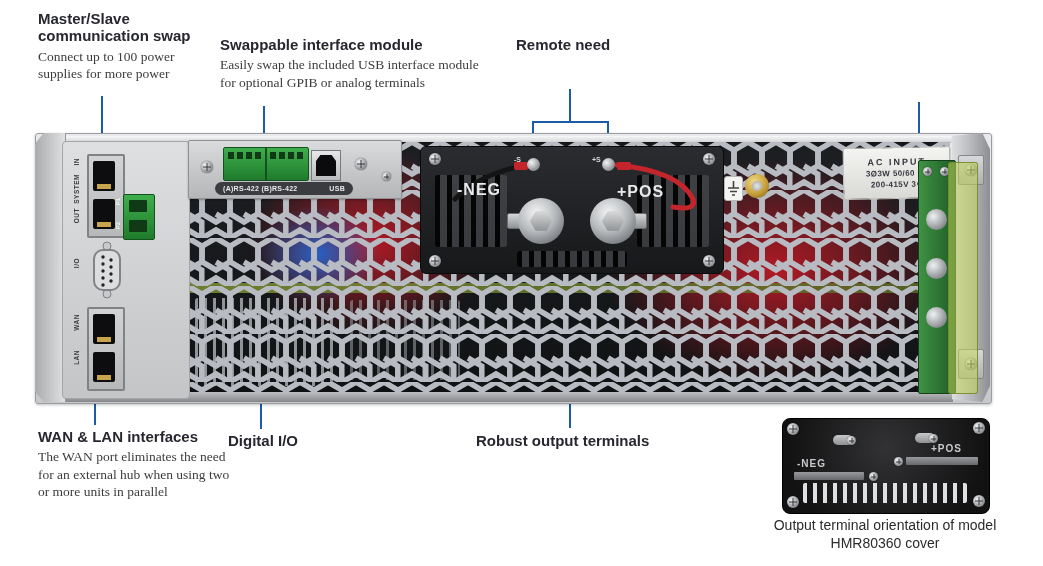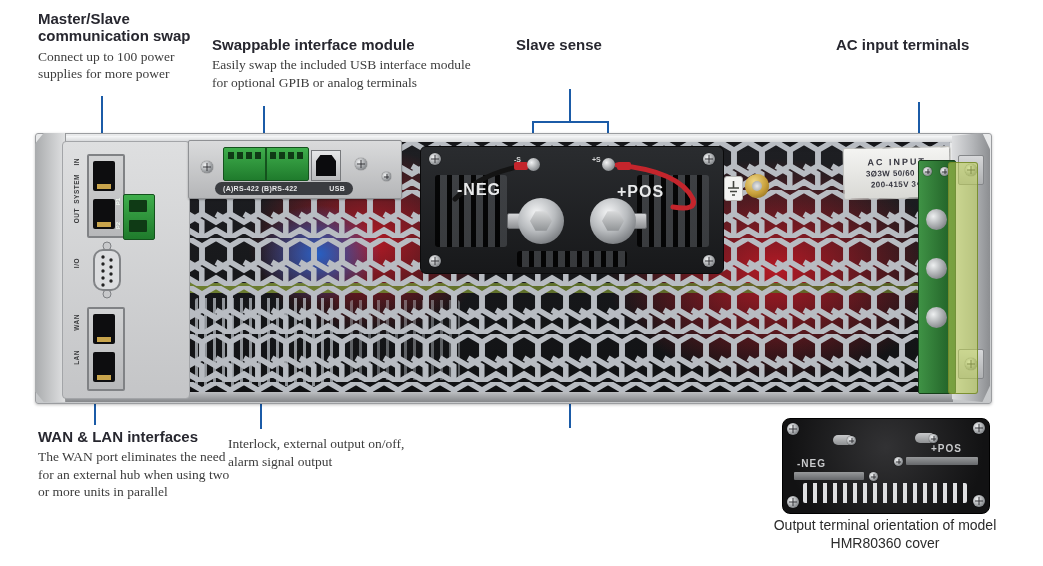--- a/index.html
+++ b/index.html
@@ -125,39 +125,39 @@
 </style>
 </head>
 <body>
 
 <div class="stage">
 
   <div class="callout" style="left:38px;top:10px;width:178px">
     <div class="c-title">Master/Slave communication swap</div>
     <div class="c-body">Connect up to 100 power supplies for more power</div>
   </div>
-  <div class="callout" style="left:212px;top:36px;width:268px">
+  <div class="callout" style="left:220px;top:36px;width:268px">
     <div class="c-title">Swappable interface module</div>
     <div class="c-body">Easily swap the included USB interface module for optional GPIB or analog terminals</div>
   </div>
   <div class="callout" style="left:516px;top:36px;width:178px">
-    <div class="c-title">Slave sense</div>
+    <div class="c-title">Remote need</div>
   </div>
   <div class="callout" style="left:836px;top:36px;width:190px">
-    <div class="c-title">AC input terminals</div>
   </div>
 
   <div class="callout" style="left:38px;top:428px;width:200px">
     <div class="c-title">WAN &amp; LAN interfaces</div>
     <div class="c-body">The WAN port eliminates the need for an external hub when using two or more units in parallel</div>
   </div>
   <div class="callout" style="left:228px;top:432px;width:210px">
-    <div class="c-body">Interlock, external output on/off, alarm signal output</div>
+    <div class="c-title">Digital I/O</div>
   </div>
   <div class="callout" style="left:476px;top:432px;width:288px">
+    <div class="c-title">Robust output terminals</div>
   </div>
 
   <div class="line" style="left:101px;top:96px;width:2px;height:64px"></div>
   <div class="line" style="left:263px;top:106px;width:2px;height:40px"></div>
   <div class="dot" style="left:259px;top:142px"></div>
   <div class="line" style="left:569px;top:89px;width:2px;height:33px"></div>
   <div class="line" style="left:532px;top:121px;width:77px;height:2px"></div>
   <div class="line" style="left:532px;top:121px;width:2px;height:36px"></div>
   <div class="line" style="left:607px;top:121px;width:2px;height:36px"></div>
   <div class="dot" style="left:529px;top:152px;width:8px;height:8px"></div>

